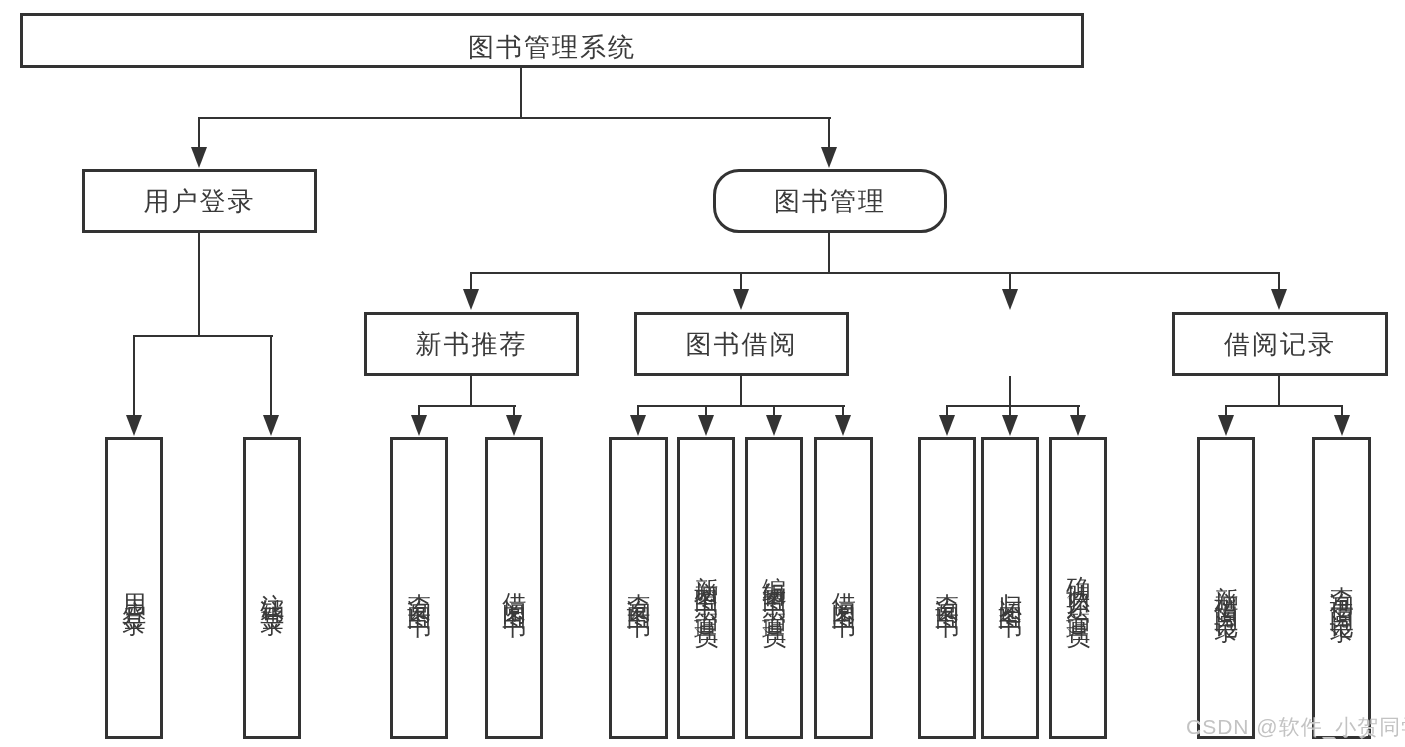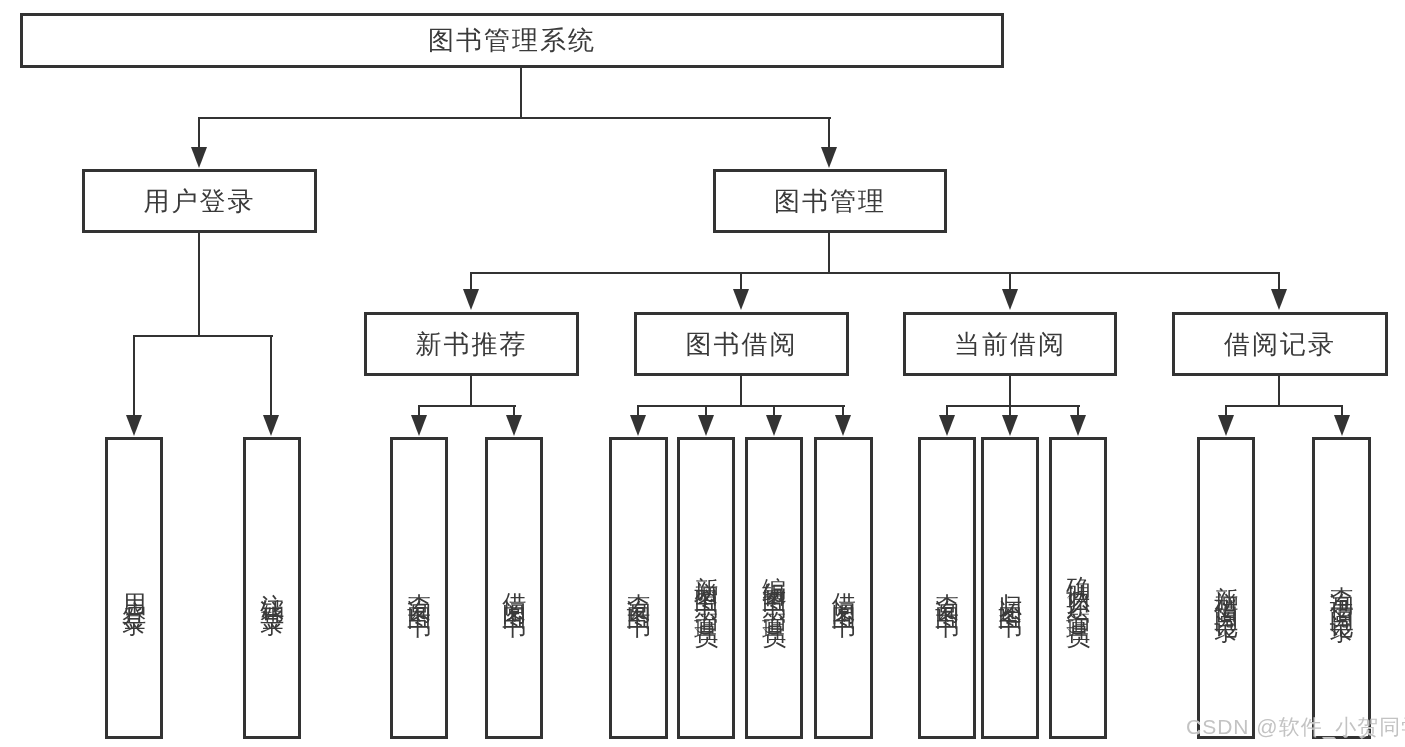--- a/index.html
+++ b/index.html
@@ -27,35 +27,35 @@
     position:absolute; left:1186px; top:713px; z-index:10;
     font-size:21px; letter-spacing:1px; color:#c3c3c3;
     text-shadow:1px 1px 0 rgba(255,255,255,0.65); white-space:nowrap;
   }
 </style>
 </head>
 <body>
 
 <div class="canvas">
 
-  <div class="box" style="left:20px; top:13px; width:984px; height:55px;">
+  <div class="box" style="left:20px; top:13px; width:1064px; height:55px;align-items:flex-end;">
     <span class="hlabel">图书管理系统</span>
   </div>
 
   <div class="vline" style="left:520px; top:67px; width:2px; height:52px;"></div>
   <div class="hline" style="left:198px; top:117px; width:633px; height:2px;"></div>
   <div class="vline" style="left:198px; top:117px; width:2px; height:33px;"></div>
   <div class="arrow" style="left:191px; top:147px;"></div>
   <div class="vline" style="left:828px; top:117px; width:2px; height:33px;"></div>
   <div class="arrow" style="left:821px; top:147px;"></div>
 
   <div class="box" style="left:82px; top:169px; width:235px; height:64px;">
     <span class="hlabel">用户登录</span>
   </div>
-  <div class="box" style="left:713px; top:169px; width:234px; height:64px;">
+  <div class="box" style="left:713px; top:169px; width:234px; height:64px;border-radius:26px;">
     <span class="hlabel">图书管理</span>
   </div>
 
   <div class="vline" style="left:198px; top:233px; width:2px; height:104px;"></div>
   <div class="hline" style="left:133px; top:335px; width:140px; height:2px;"></div>
   <div class="vline" style="left:133px; top:335px; width:2px; height:81px;"></div>
   <div class="arrow" style="left:126px; top:415px;"></div>
   <div class="vline" style="left:270px; top:335px; width:2px; height:81px;"></div>
   <div class="arrow" style="left:263px; top:415px;"></div>
 
@@ -68,23 +68,20 @@
   <div class="vline" style="left:1009px; top:272px; width:2px; height:18px;"></div>
   <div class="arrow" style="left:1002px; top:289px;"></div>
   <div class="vline" style="left:1278px; top:272px; width:2px; height:18px;"></div>
   <div class="arrow" style="left:1271px; top:289px;"></div>
 
   <div class="box" style="left:634px; top:312px; width:215px; height:64px;">
     <span class="hlabel">图书借阅</span>
   </div>
   <div class="box" style="left:364px; top:312px; width:215px; height:64px;">
     <span class="hlabel">新书推荐</span>
-  </div>
-  <div class="box" style="left:903px; top:312px; width:214px; height:64px;">
-    <span class="hlabel">当前借阅</span>
   </div>
   <div class="box" style="left:1172px; top:312px; width:216px; height:64px;">
     <span class="hlabel">借阅记录</span>
   </div>
 
   <div class="vline" style="left:470px; top:376px; width:2px; height:30px;"></div>
   <div class="hline" style="left:418px; top:405px; width:98px; height:2px;"></div>
   <div class="vline" style="left:418px; top:405px; width:2px; height:12px;"></div>
   <div class="arrow" style="left:411px; top:415px;"></div>
   <div class="vline" style="left:513px; top:405px; width:2px; height:12px;"></div>

